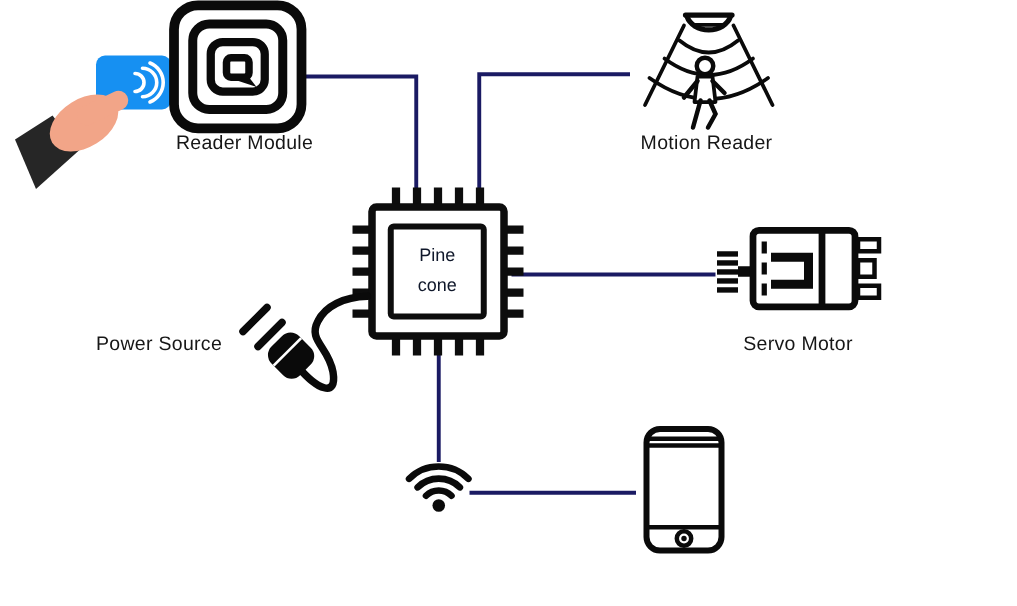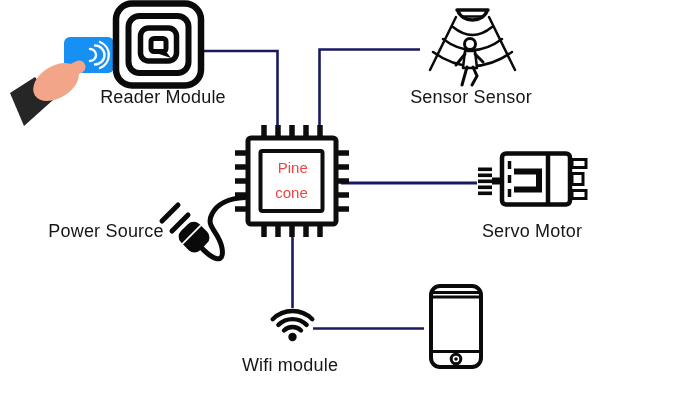--- a/index.html
+++ b/index.html
@@ -4,26 +4,26 @@
 <style>
   html,body{margin:0;padding:0;background:#fff;}
   .canvas{
     position:relative;width:678px;height:404px;background:#ffffff;
     font-family:"Liberation Sans",sans-serif;overflow:hidden;
   }
   .wires{position:absolute;left:0;top:0;z-index:1;}
   .node{position:absolute;z-index:2;}
   .label{
     position:absolute;z-index:3;width:160px;text-align:center;
-    font-size:18px;letter-spacing:.2px;color:#161616;line-height:1.2;
+    font-size:13px;letter-spacing:.2px;color:#161616;line-height:1.2;
   }
   .chip-label{
     position:absolute;left:30px;top:31px;width:63px;height:60px;
-    display:flex;align-items:center;justify-content:center;text-align:right;
-    white-space:pre-line;font-size:15px;line-height:1.65;color:#ef4444;z-index:3;
+    display:flex;align-items:center;justify-content:center;text-align:center;
+    white-space:pre-line;font-size:12px;line-height:1.65;color:#0f172a;z-index:3;
   }
   svg{display:block;}
 </style>
 </head>
 <body>
 
 <div class="canvas">
 
   <svg class="wires" width="678" height="404">
     <polyline points="203,51 277.5,51 277.5,136" fill="none" stroke="#1a1a63" stroke-width="2.6"></polyline>
@@ -155,18 +155,17 @@
         <path d="M3,10.5 H53"></path>
         <path d="M3,15 H53"></path>
         <path d="M3,69.5 H53"></path>
       </g>
       <circle cx="28" cy="77" r="4.8" fill="none" stroke="#0a0a0a" stroke-width="3"></circle>
       <circle cx="28" cy="77" r="1.8" fill="#0a0a0a"></circle>
     </svg>
   </div>
 
   <div class="label" style="left:83px;top:87px;">Reader Module</div>
-  <div class="label" style="left:391px;top:87px;">Sensor Sensor</div>
+  <div class="label" style="left:391px;top:87px;">Motion Reader</div>
   <div class="label" style="left:26px;top:221px;">Power Source</div>
   <div class="label" style="left:452px;top:221px;">Servo Motor</div>
-  <div class="label" style="left:210px;top:355px;">Wifi module</div>
 
 </div>
 
 </body></html>

